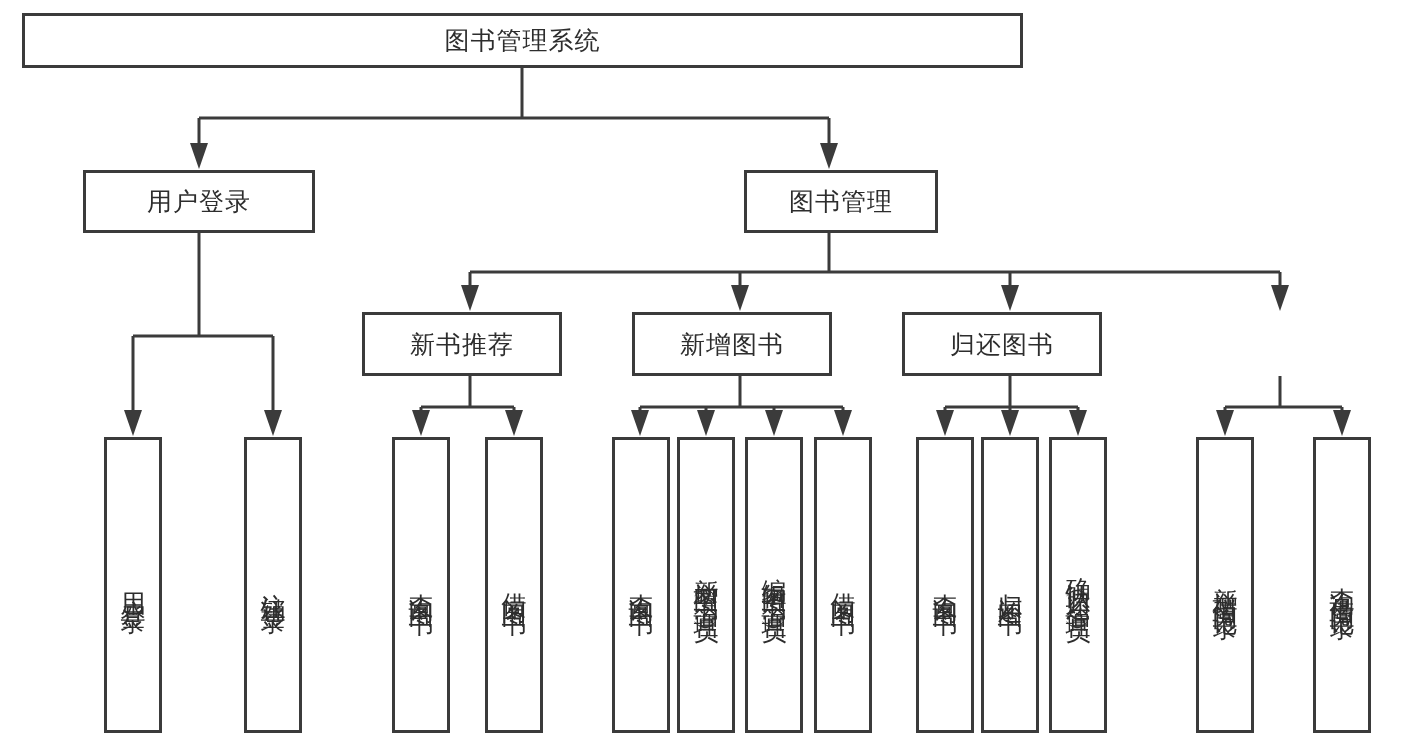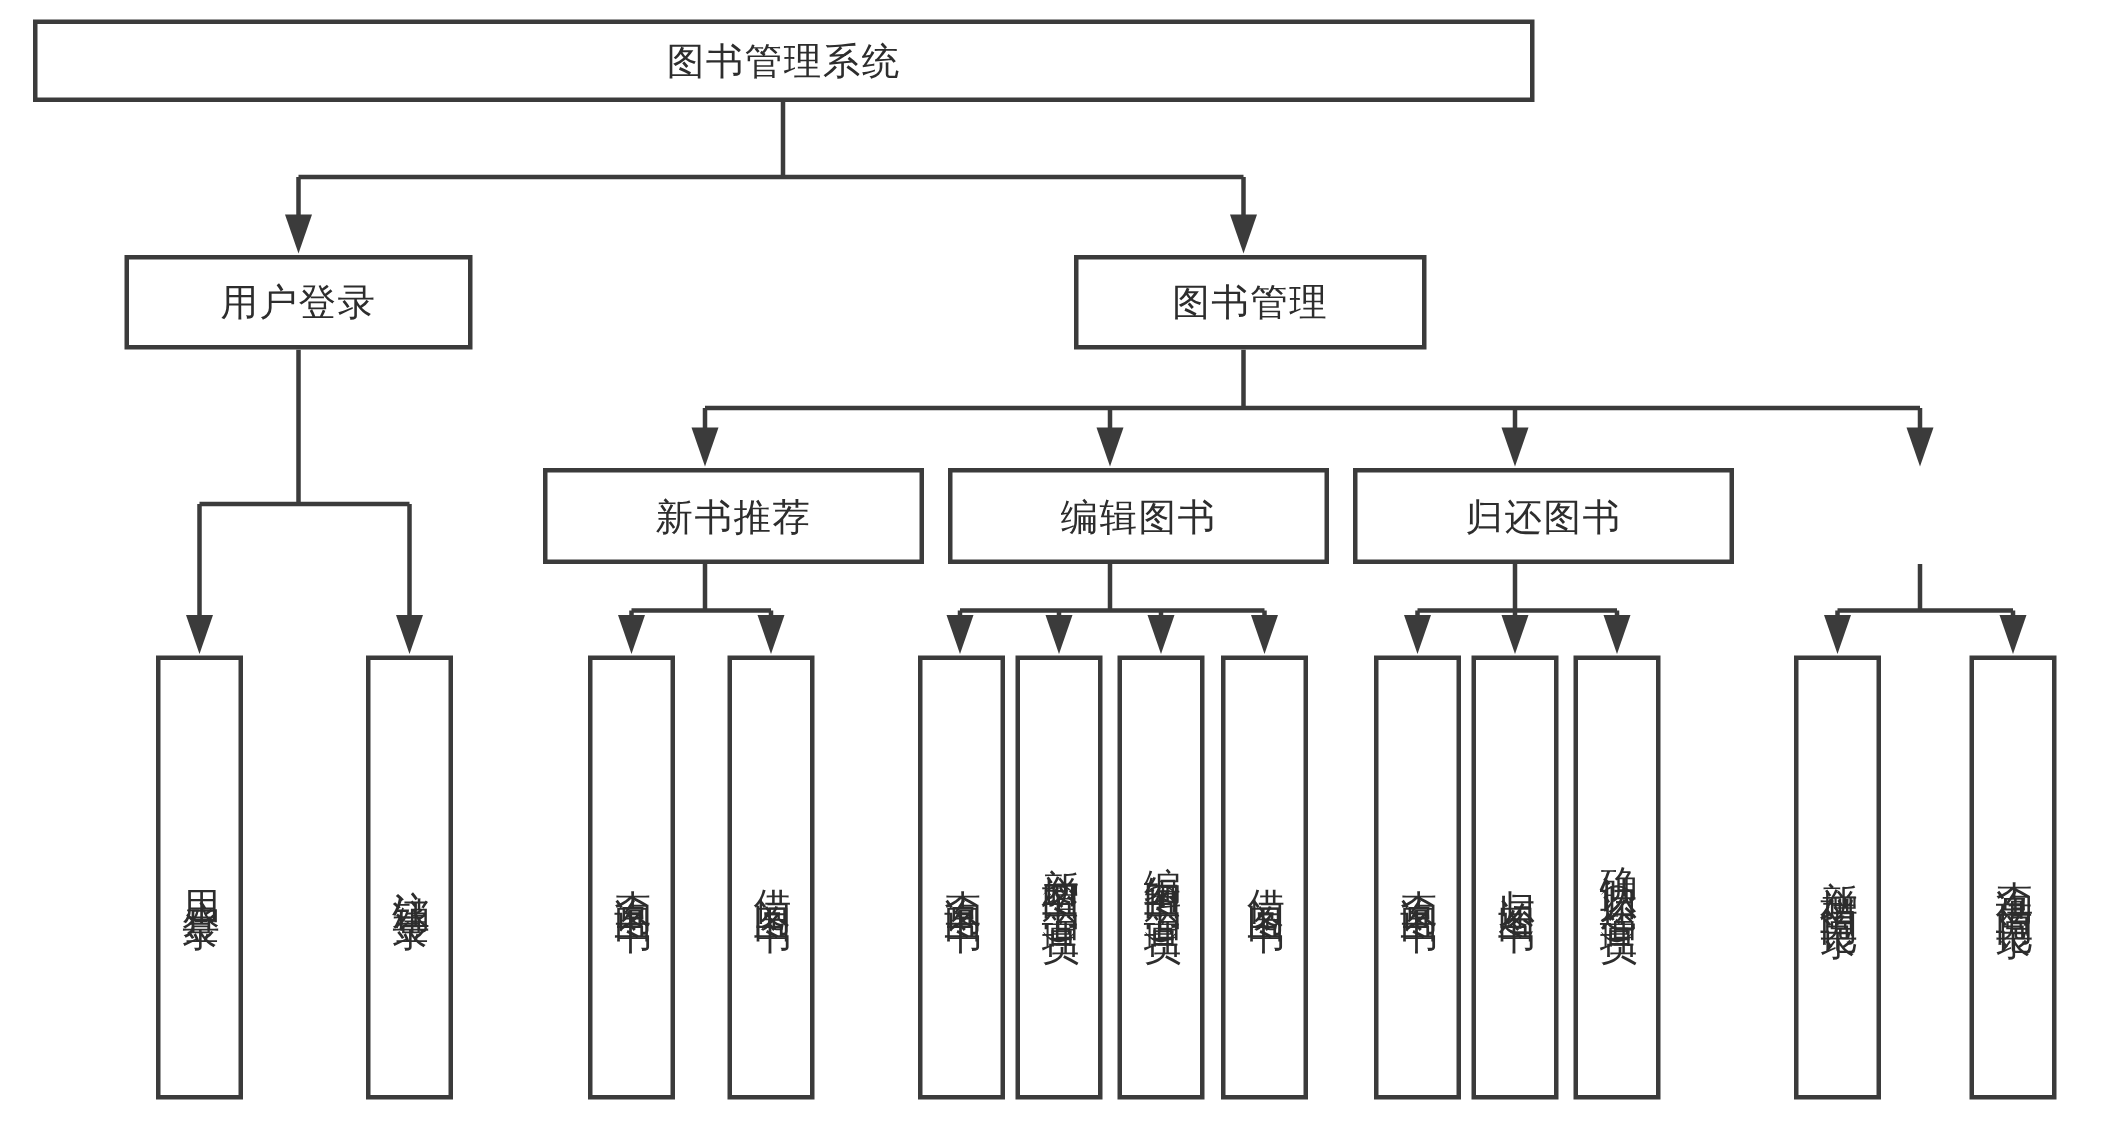--- a/index.html
+++ b/index.html
@@ -34,21 +34,21 @@
   .node.leaf {
     writing-mode: vertical-rl;
     text-orientation: mixed;
     letter-spacing: 6px;
     font-size: 25px;
     line-height: 1;
     white-space: normal;
   }
   .root-box   { left: 22px;  top: 13px;  width: 1001px; height: 55px; }
   .lvl2       { top: 170px; height: 63px; }
-  .lvl3       { top: 312px; height: 64px; width: 254px; }
+  .lvl3       { top: 312px; height: 64px; width: 200px; }
   .leaf       { top: 437px; height: 296px; width: 58px; }
   #watermark {
     position: absolute;
     right: 11px;
     bottom: 4px;
     font-size: 20px;
     letter-spacing: 1px;
     color: rgba(150, 156, 163, 0.85);
     z-index: 3;
     pointer-events: none;
@@ -95,24 +95,24 @@
       <polygon points="1001,410 1019,410 1010,436"></polygon>
       <polygon points="1069,410 1087,410 1078,436"></polygon>
       <polygon points="1216,410 1234,410 1225,436"></polygon>
       <polygon points="1333,410 1351,410 1342,436"></polygon>
     </g>
   </svg>
 
   <div class="node root-box">图书管理系统</div>
 
   <div class="node lvl2" style="left:83px; width:232px;">用户登录</div>
-  <div class="node lvl2" style="left:716px; width:235px;">图书管理</div>
+  <div class="node lvl2" style="left:744px; width:194px;">图书管理</div>
 
   <div class="node lvl3" style="left:362px;">新书推荐</div>
-  <div class="node lvl3" style="left:632px;">编辑图书</div>
+  <div class="node lvl3" style="left:632px;">新增图书</div>
   <div class="node lvl3" style="left:902px;">归还图书</div>
 
   <div class="node leaf" style="left:104px;">用户登录</div>
   <div class="node leaf" style="left:244px;">注销登录</div>
 
   <div class="node leaf" style="left:392px;">查询图书</div>
   <div class="node leaf" style="left:485px;">借阅图书</div>
 
   <div class="node leaf" style="left:612px;">查询图书</div>
   <div class="node leaf" style="left:677px;">新增图书（管理员）</div>

